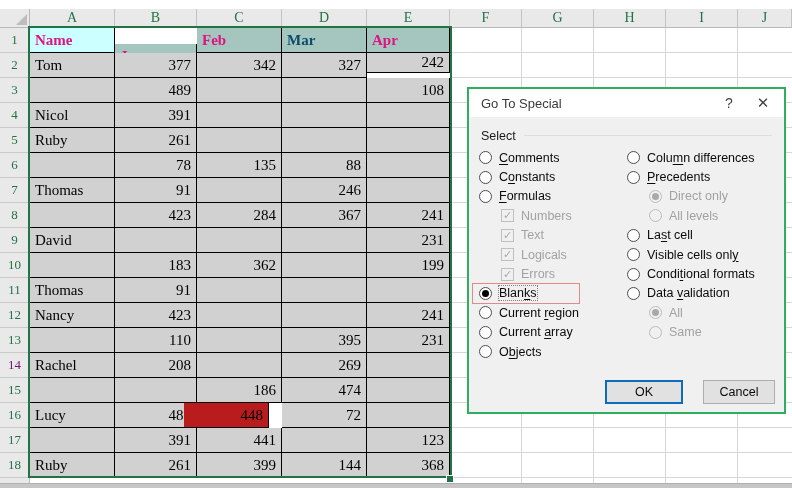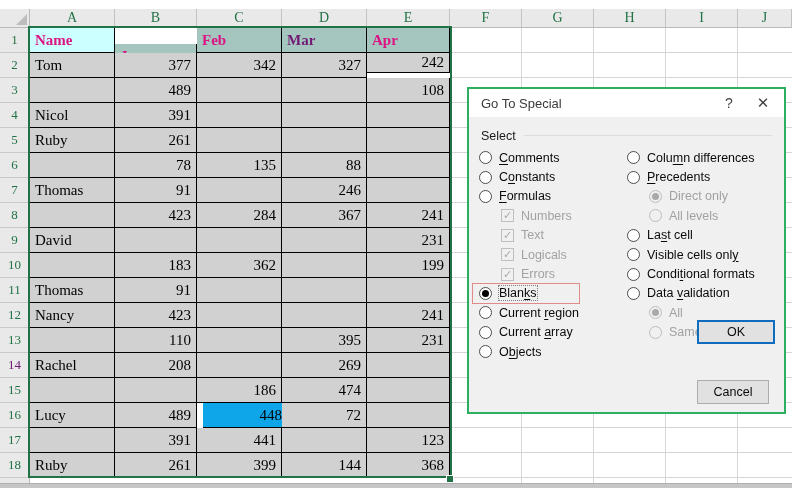--- a/index.html
+++ b/index.html
@@ -56,21 +56,21 @@
   .radio.dis{border-color:#bcbcbc;background:#f0f0f0;}
   .radio.dis.on::after{background:#a9a9a9;}
   .chk{border:1px solid #bfbfbf;background:#f0f0f0;color:#a9a9a9;font-size:11px;line-height:11px;
        display:flex;align-items:center;justify-content:center;}
   .indent{margin-left:22px;}
   .lbl u{text-underline-offset:2px;}
   .dis-label{color:#a2a2a2;}
   .focusbox{outline:1px dotted #808080;}
   .hlbox{position:absolute;left:-7px;top:-1px;width:108px;height:21px;
          border:1px solid #e08a8a;pointer-events:none;box-sizing:border-box;}
-  .btns{position:absolute;right:9px;bottom:8px;display:flex;gap:36px;flex-direction:column;}
+  .btns{position:absolute;right:9px;bottom:8px;display:flex;gap:20px;}
   .btn{width:72px;height:24px;display:flex;align-items:center;justify-content:center;
        background:#e1e1e1;border:1px solid #adadad;box-sizing:border-box;font-size:12.5px;}
   .btn.default{width:78px;border:2px solid #0f6cbd;}
 </style>
 </head>
 <body>
 
 <div class="corner"></div>
 <div id="colheaders">
     <div class="colhdr" style="left: 30px; width: 85px; color: rgb(33, 115, 70);">A</div>
@@ -103,21 +103,21 @@
     <div class="rowhdr" style="top: 403px; color: rgb(33, 115, 70);">16</div>
     <div class="rowhdr" style="top: 428px; color: rgb(33, 115, 70);">17</div>
     <div class="rowhdr" style="top: 453px; color: rgb(33, 115, 70);">18</div>
     <div class="rowhdr" style="top: 478px; color: rgb(33, 115, 70);">19</div>
   </div>
 <div id="emptygrid"></div>
 <div id="tablecells">
     <div class="cell hdr" style="left: 30px; top: 28px; width: 85px; height: 25px; background: rgb(204, 255, 255); color: rgb(221, 19, 132);">Name</div>
     <div class="cell hdr" style="left: 115px; top: 44px; width: 82px; height: 25px; background: rgb(165, 198, 191); color: rgb(221, 19, 132);">Jan</div>
     <div class="cell hdr" style="left: 197px; top: 28px; width: 85px; height: 25px; background: rgb(165, 198, 191); color: rgb(221, 19, 132);">Feb</div>
-    <div class="cell hdr" style="left: 282px; top: 28px; width: 85px; height: 25px; background: rgb(165, 198, 191); color: #701a75;">Mar</div>
+    <div class="cell hdr" style="left: 282px; top: 28px; width: 85px; height: 25px; background: rgb(165, 198, 191); color: #0c4a6e;">Mar</div>
     <div class="cell hdr" style="left: 367px; top: 28px; width: 83px; height: 25px; background: rgb(165, 198, 191); color: rgb(221, 19, 132);">Apr</div>
     <div class="cell" style="left: 30px; top: 53px; width: 85px; height: 25px; background: rgb(209, 209, 209);">Tom</div>
     <div class="cell num" style="left: 115px; top: 53px; width: 82px; height: 25px; background: rgb(209, 209, 209);">377</div>
     <div class="cell num" style="left: 197px; top: 53px; width: 85px; height: 25px; background: rgb(209, 209, 209);">342</div>
     <div class="cell num" style="left: 282px; top: 53px; width: 85px; height: 25px; background: rgb(209, 209, 209);">327</div>
     <div class="cell num" style="left: 367px; top: 53px; width: 83px; height: 20px; background: rgb(209, 209, 209);">242</div>
     <div class="cell" style="left: 30px; top: 78px; width: 85px; height: 25px; background: rgb(209, 209, 209);"></div>
     <div class="cell num" style="left: 115px; top: 78px; width: 82px; height: 25px; background: rgb(209, 209, 209);">489</div>
     <div class="cell" style="left: 197px; top: 78px; width: 85px; height: 25px; background: rgb(209, 209, 209);"></div>
     <div class="cell" style="left: 282px; top: 78px; width: 85px; height: 25px; background: rgb(209, 209, 209);"></div>
@@ -177,21 +177,21 @@
     <div class="cell" style="left: 197px; top: 353px; width: 85px; height: 25px; background: rgb(209, 209, 209);"></div>
     <div class="cell num" style="left: 282px; top: 353px; width: 85px; height: 25px; background: rgb(209, 209, 209);">269</div>
     <div class="cell" style="left: 367px; top: 353px; width: 83px; height: 25px; background: rgb(209, 209, 209);"></div>
     <div class="cell" style="left: 30px; top: 378px; width: 85px; height: 25px; background: rgb(209, 209, 209);"></div>
     <div class="cell" style="left: 115px; top: 378px; width: 82px; height: 25px; background: rgb(209, 209, 209);"></div>
     <div class="cell num" style="left: 197px; top: 378px; width: 85px; height: 25px; background: rgb(209, 209, 209);">186</div>
     <div class="cell num" style="left: 282px; top: 378px; width: 85px; height: 25px; background: rgb(209, 209, 209);">474</div>
     <div class="cell" style="left: 367px; top: 378px; width: 83px; height: 25px; background: rgb(209, 209, 209);"></div>
     <div class="cell" style="left: 30px; top: 403px; width: 85px; height: 25px; background: rgb(209, 209, 209);">Lucy</div>
     <div class="cell num" style="left: 115px; top: 403px; width: 82px; height: 25px; background: rgb(209, 209, 209);">489</div>
-    <div class="cell num" style="left: 203px; top: 403px; width: 85px; height: 25px; background: #0ea5e9;">448</div>
+    <div class="cell num" style="left: 184px; top: 403px; width: 85px; height: 25px; background: #b91c1c;">448</div>
     <div class="cell num" style="left: 282px; top: 403px; width: 85px; height: 25px; background: rgb(209, 209, 209);">72</div>
     <div class="cell" style="left: 367px; top: 403px; width: 83px; height: 25px; background: rgb(209, 209, 209);"></div>
     <div class="cell" style="left: 30px; top: 428px; width: 85px; height: 25px; background: rgb(209, 209, 209);"></div>
     <div class="cell num" style="left: 115px; top: 428px; width: 82px; height: 25px; background: rgb(209, 209, 209);">391</div>
     <div class="cell num" style="left: 197px; top: 428px; width: 85px; height: 25px; background: rgb(209, 209, 209);">441</div>
     <div class="cell" style="left: 282px; top: 428px; width: 85px; height: 25px; background: rgb(209, 209, 209);"></div>
     <div class="cell num" style="left: 367px; top: 428px; width: 83px; height: 25px; background: rgb(209, 209, 209);">123</div>
     <div class="cell" style="left: 30px; top: 453px; width: 85px; height: 25px; background: rgb(209, 209, 209);">Ruby</div>
     <div class="cell num" style="left: 115px; top: 453px; width: 82px; height: 25px; background: rgb(209, 209, 209);">261</div>
     <div class="cell num" style="left: 197px; top: 453px; width: 85px; height: 25px; background: rgb(209, 209, 209);">399</div>

